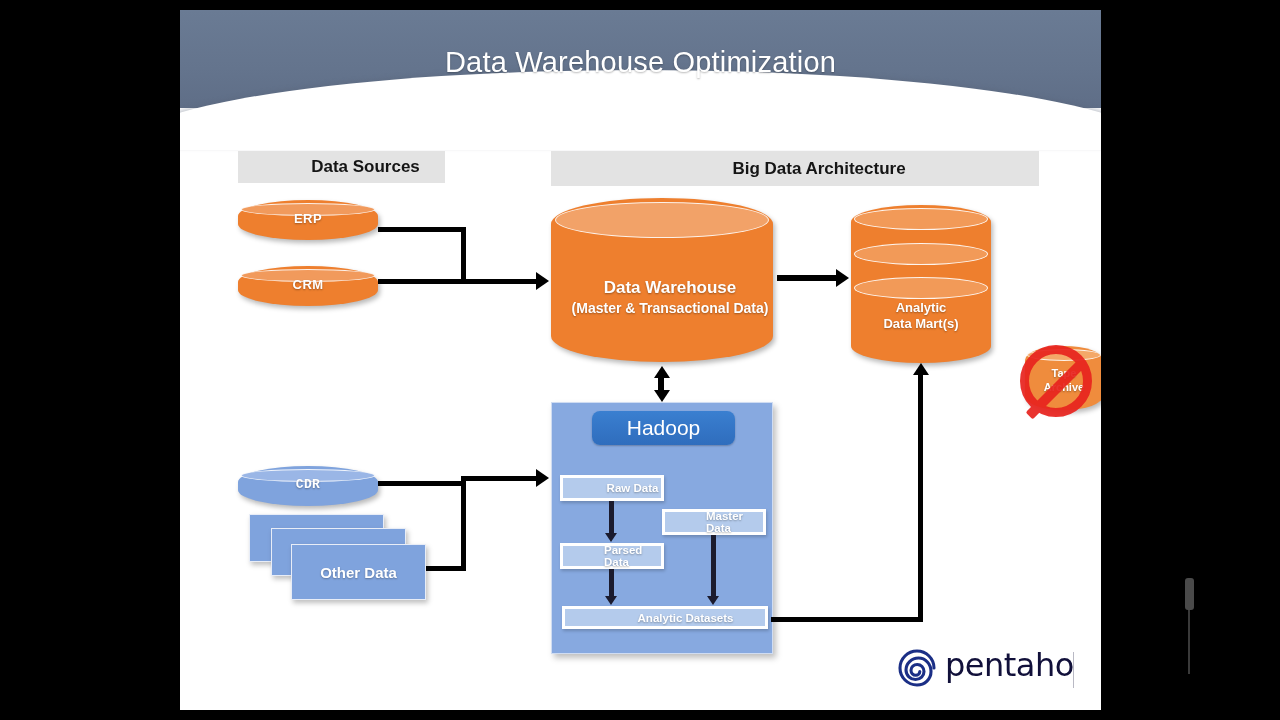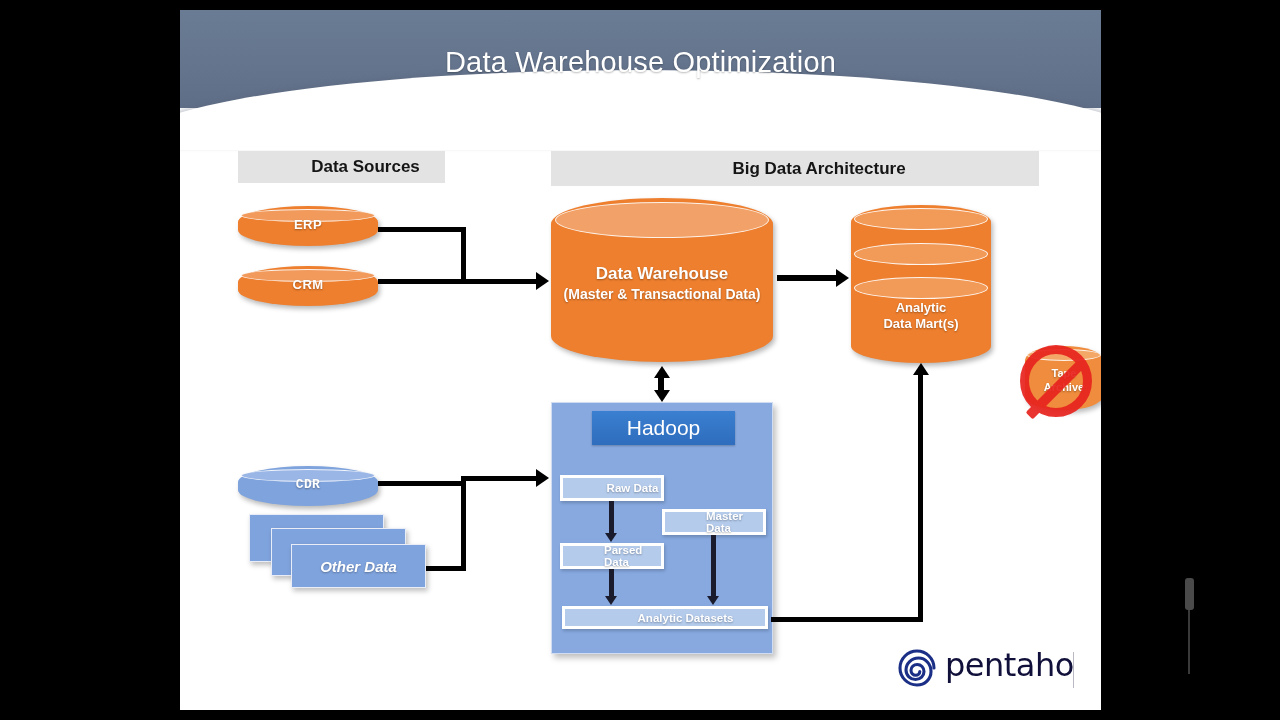--- a/index.html
+++ b/index.html
@@ -34,41 +34,41 @@
   .cyl .top{position:absolute;left:2%;width:96%;height:var(--eh);top:3px;
             background:#f19a5c;border:1px solid rgba(255,255,255,.85);border-radius:50%;
             box-sizing:border-box;}
   .cyl .label{position:absolute;left:0;width:100%;text-align:center;color:#fff;
             font-weight:bold;text-shadow:0 1px 2px rgba(0,0,0,.35);}
   .cyl.blue .body{background:#7fa3dd;}
   .cyl.blue .top{background:#9ab6e6;}
 
   
   #erp,#crm{width:140px;height:40px;--er:16px;--eh:13px;}
-  #erp{left:58px;top:196px;}
+  #erp{left:58px;top:190px;}
   #crm{left:58px;top:256px;}
   #erp .label,#crm .label{top:11px;font-size:13px;letter-spacing:.4px;}
 
   
   #cdr{left:58px;top:456px;width:140px;height:40px;--er:16px;--eh:13px;}
   #cdr .label{top:11px;font-size:13px;letter-spacing:.4px;font-family:Liberation Mono, monospace;}
 
   
   .stackbox{position:absolute;background:#7fa3dd;border:1px solid #e8edf7;
             box-shadow:2px 3px 5px rgba(0,0,0,.25);box-sizing:border-box;}
   #od1{left:69px;top:504px;width:135px;height:48px;}
   #od2{left:91px;top:518px;width:135px;height:48px;}
-  #od3{left:111px;top:534px;width:135px;height:44px;display:flex;align-items:center;justify-content:center;
-       color:#fff;font-weight:bold;font-size:15px;text-shadow:0 1px 2px rgba(0,0,0,.3);font-style:italic;}
+  #od3{left:111px;top:534px;width:135px;height:56px;display:flex;align-items:center;justify-content:center;
+       color:#fff;font-weight:bold;font-size:15px;text-shadow:0 1px 2px rgba(0,0,0,.3);}
 
   
   #dw{left:371px;top:188px;width:222px;height:164px;}
   #dw .body{border-radius:50%/ 26px 26px 26px 26px;}
   #dw .top{top:4px;height:36px;background:#f2a268;}
-  #dw .label{top:66px;font-size:17px;line-height:19px;}
+  #dw .label{top:80px;font-size:17px;line-height:19px;margin-left:8px;}
   #dw .label small{display:block;font-size:14px;margin-top:2px;}
 
   
   #dmart{left:671px;top:195px;width:140px;height:158px;}
   #dmart .body{border-radius:50%/ 17px 17px 17px 17px;}
   .disc{position:absolute;left:2%;width:96%;height:22px;background:#f29a58;
         border:1px solid rgba(255,255,255,.9);border-radius:50%;box-sizing:border-box;}
   #dmart .label{top:95px;font-size:13px;line-height:16px;}
 
   
@@ -78,21 +78,21 @@
   #tape .label{top:20px;font-size:11px;line-height:14px;}
   #noentry{position:absolute;left:840px;top:335px;width:72px;height:72px;border-radius:50%;
            border:9px solid #e8231e;box-sizing:border-box;opacity:.92;}
   #noentry:after{content:"";position:absolute;left:50%;top:-3px;margin-left:-5px;width:10px;height:76px;
            background:#e8231e;transform:rotate(45deg);transform-origin:50% 50%;border-radius:2px;}
 
   
   #hadoop-panel{position:absolute;left:371px;top:392px;width:222px;height:252px;
                 background:#87a9e0;border:1px solid #cfdcf2;box-shadow:3px 4px 6px rgba(0,0,0,.25);
                 box-sizing:border-box;}
-  #hadoop-badge{position:absolute;left:40px;top:8px;width:143px;height:34px;border-radius:0;
+  #hadoop-badge{position:absolute;left:40px;top:8px;width:143px;height:34px;border-radius:8px;
                 background:linear-gradient(180deg,#3a7fd0 0%,#2f6dbd 100%);
                 display:flex;align-items:center;justify-content:center;
                 color:#ffffff;font-size:21px;box-shadow:0 1px 2px rgba(0,0,0,.25);}
   .hbox{position:absolute;background:#b4cbec;border:3px solid #ffffff;box-sizing:border-box;
         display:flex;align-items:center;justify-content:center;
         color:#ffffff;font-weight:bold;font-size:11.5px;text-shadow:0 1px 2px rgba(0,0,0,.3);
         box-shadow:1px 2px 3px rgba(0,0,0,.2);padding-left:41px;}
   #b-raw{left:8px;top:72px;width:104px;height:26px;}
   #b-master{left:110px;top:106px;width:104px;height:26px;}
   #b-parsed{left:8px;top:140px;width:104px;height:26px;}

